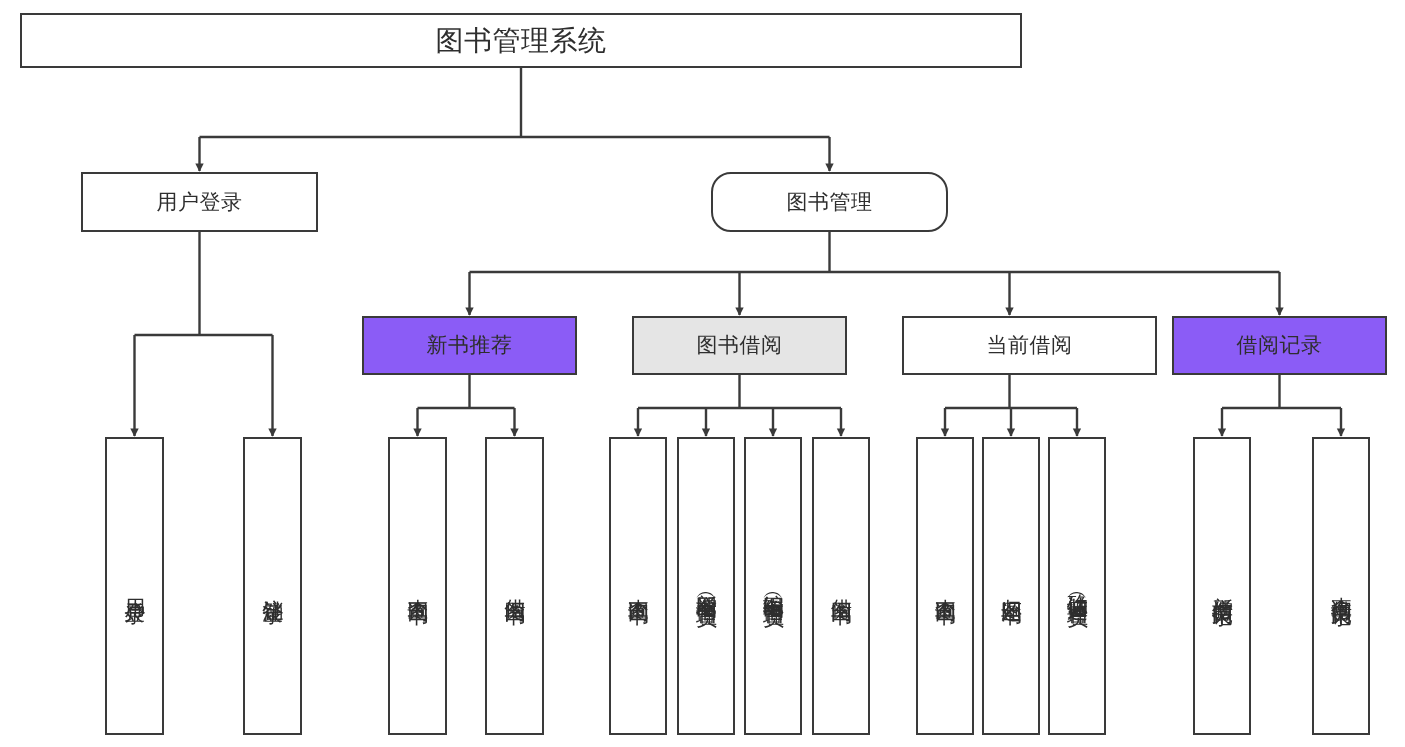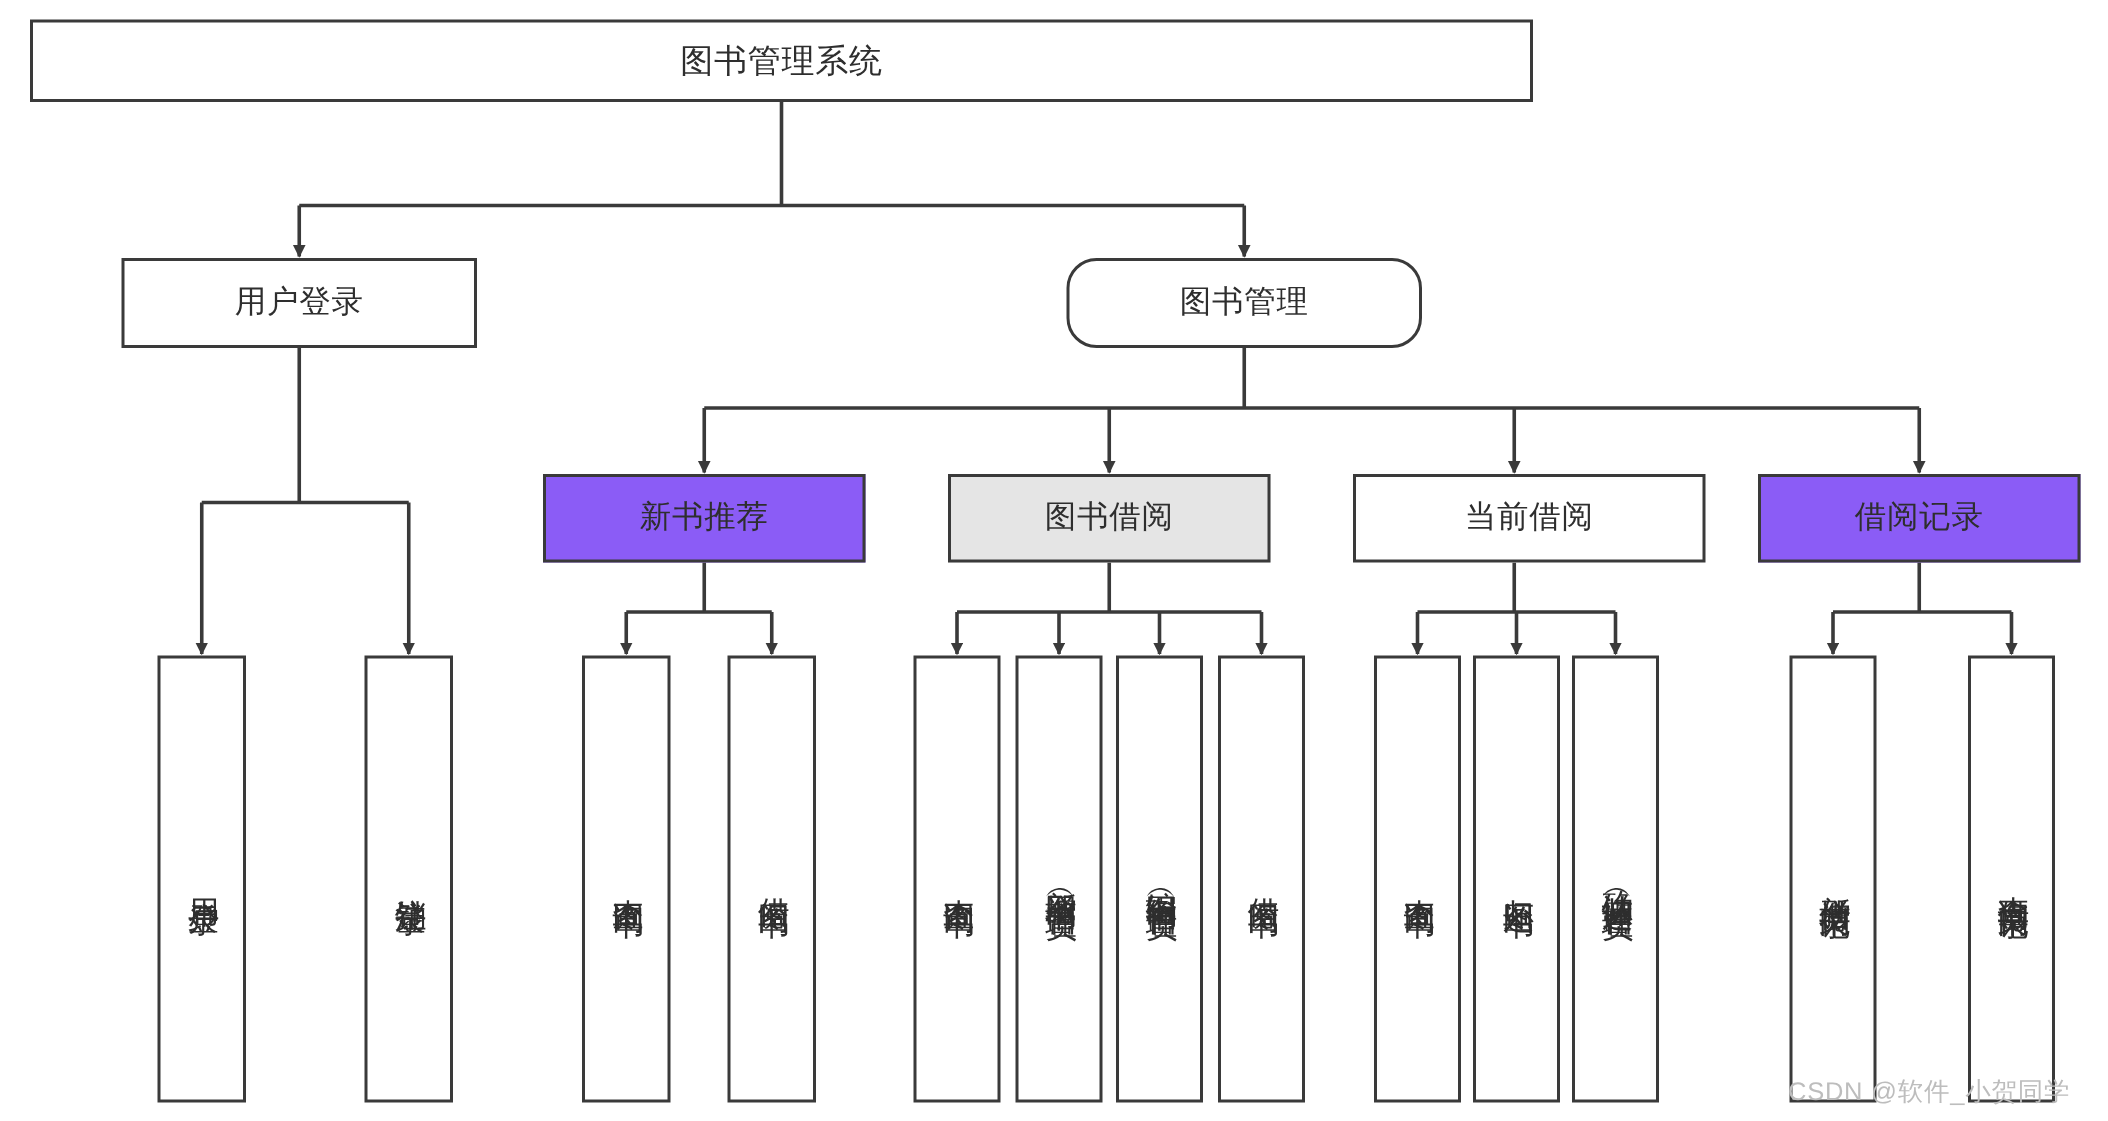--- a/index.html
+++ b/index.html
@@ -45,21 +45,21 @@
     white-space: nowrap;
     text-align: center;
   }
   .node.vertical .node-label {
     writing-mode: vertical-rl;
     text-orientation: upright;
     letter-spacing: 2px;
     font-size: 21px;
   }
   .node.root .node-label {
-    font-size: 22px;
+    font-size: 28px;
   }
   .watermark {
     position: absolute;
     color: #bdbdbd;
     font-size: 17px;
     letter-spacing: 0.5px;
     white-space: nowrap;
     user-select: none;
   }
 </style>
@@ -119,21 +119,21 @@
       </div>
       <div class="node" style="left: 711px; top: 172px; width: 237px; height: 60px; border-color: rgb(58, 58, 58); background: rgb(255, 255, 255); border-radius: 20px;">
         <span class="node-label" style="color: rgb(46, 46, 46);">图书管理</span>
       </div>
       <div class="node" style="left: 362px; top: 316px; width: 215px; height: 59px; border-color: rgb(58, 58, 58); background: #8b5cf6;">
         <span class="node-label" style="color: rgb(46, 46, 46);">新书推荐</span>
       </div>
       <div class="node" style="left: 632px; top: 316px; width: 215px; height: 59px; border-color: rgb(58, 58, 58); background: #e5e5e5;">
         <span class="node-label" style="color: rgb(46, 46, 46);">图书借阅</span>
       </div>
-      <div class="node" style="left: 902px; top: 316px; width: 235px; height: 59px; border-color: rgb(58, 58, 58); background: rgb(255, 255, 255);">
+      <div class="node" style="left: 902px; top: 316px; width: 255px; height: 59px; border-color: rgb(58, 58, 58); background: rgb(255, 255, 255);">
         <span class="node-label" style="color: rgb(46, 46, 46);">当前借阅</span>
       </div>
       <div class="node" style="left: 1172px; top: 316px; width: 215px; height: 59px; border-color: rgb(58, 58, 58); background: #8b5cf6;">
         <span class="node-label" style="color: rgb(46, 46, 46);">借阅记录</span>
       </div>
       <div class="node vertical" style="left: 105px; top: 437px; width: 59px; height: 298px; border-color: rgb(58, 58, 58); background: rgb(255, 255, 255);">
         <span class="node-label" style="color: rgb(46, 46, 46);">用户登录</span>
       </div>
       <div class="node vertical" style="left: 243px; top: 437px; width: 59px; height: 298px; border-color: rgb(58, 58, 58); background: rgb(255, 255, 255);">
         <span class="node-label" style="color: rgb(46, 46, 46);">注销登录</span>
@@ -166,14 +166,13 @@
         <span class="node-label" style="color: rgb(46, 46, 46);">确认归还（管理员）</span>
       </div>
       <div class="node vertical" style="left: 1193px; top: 437px; width: 58px; height: 298px; border-color: rgb(58, 58, 58); background: rgb(255, 255, 255);">
         <span class="node-label" style="color: rgb(46, 46, 46);">新增借阅记录</span>
       </div>
       <div class="node vertical" style="left: 1312px; top: 437px; width: 58px; height: 298px; border-color: rgb(58, 58, 58); background: rgb(255, 255, 255);">
         <span class="node-label" style="color: rgb(46, 46, 46);">查询借阅记录</span>
       </div>
     </div>
 
-  <div class="watermark" style="left: 1192px; top: 716px;">CSDN @软件_小贺同学</div>
 </div>
 
 </body></html>

